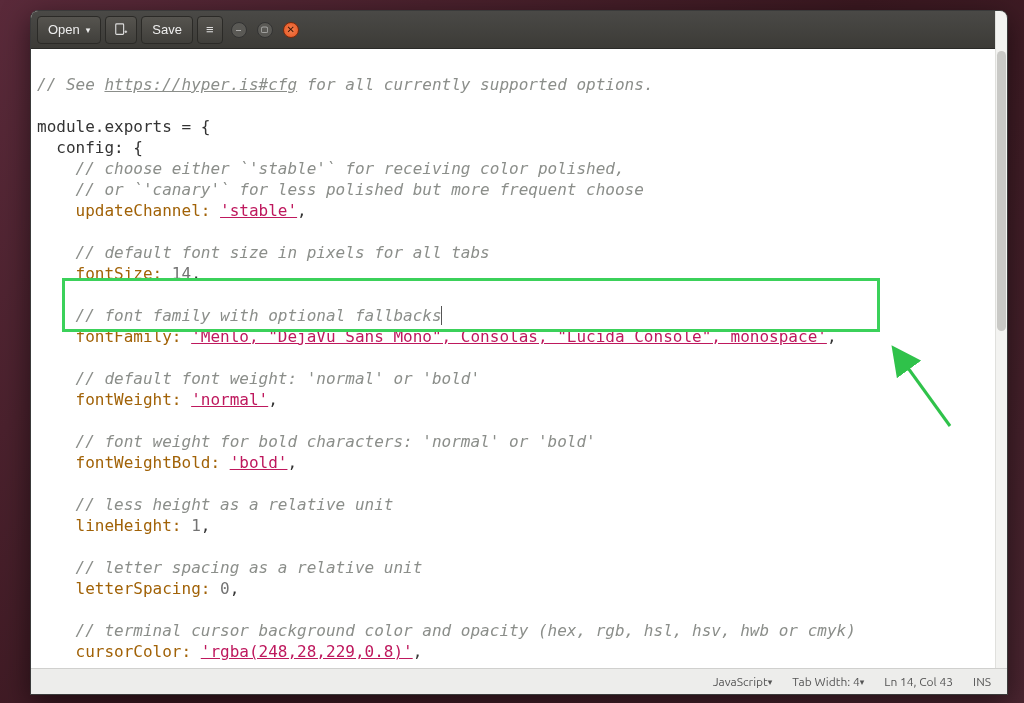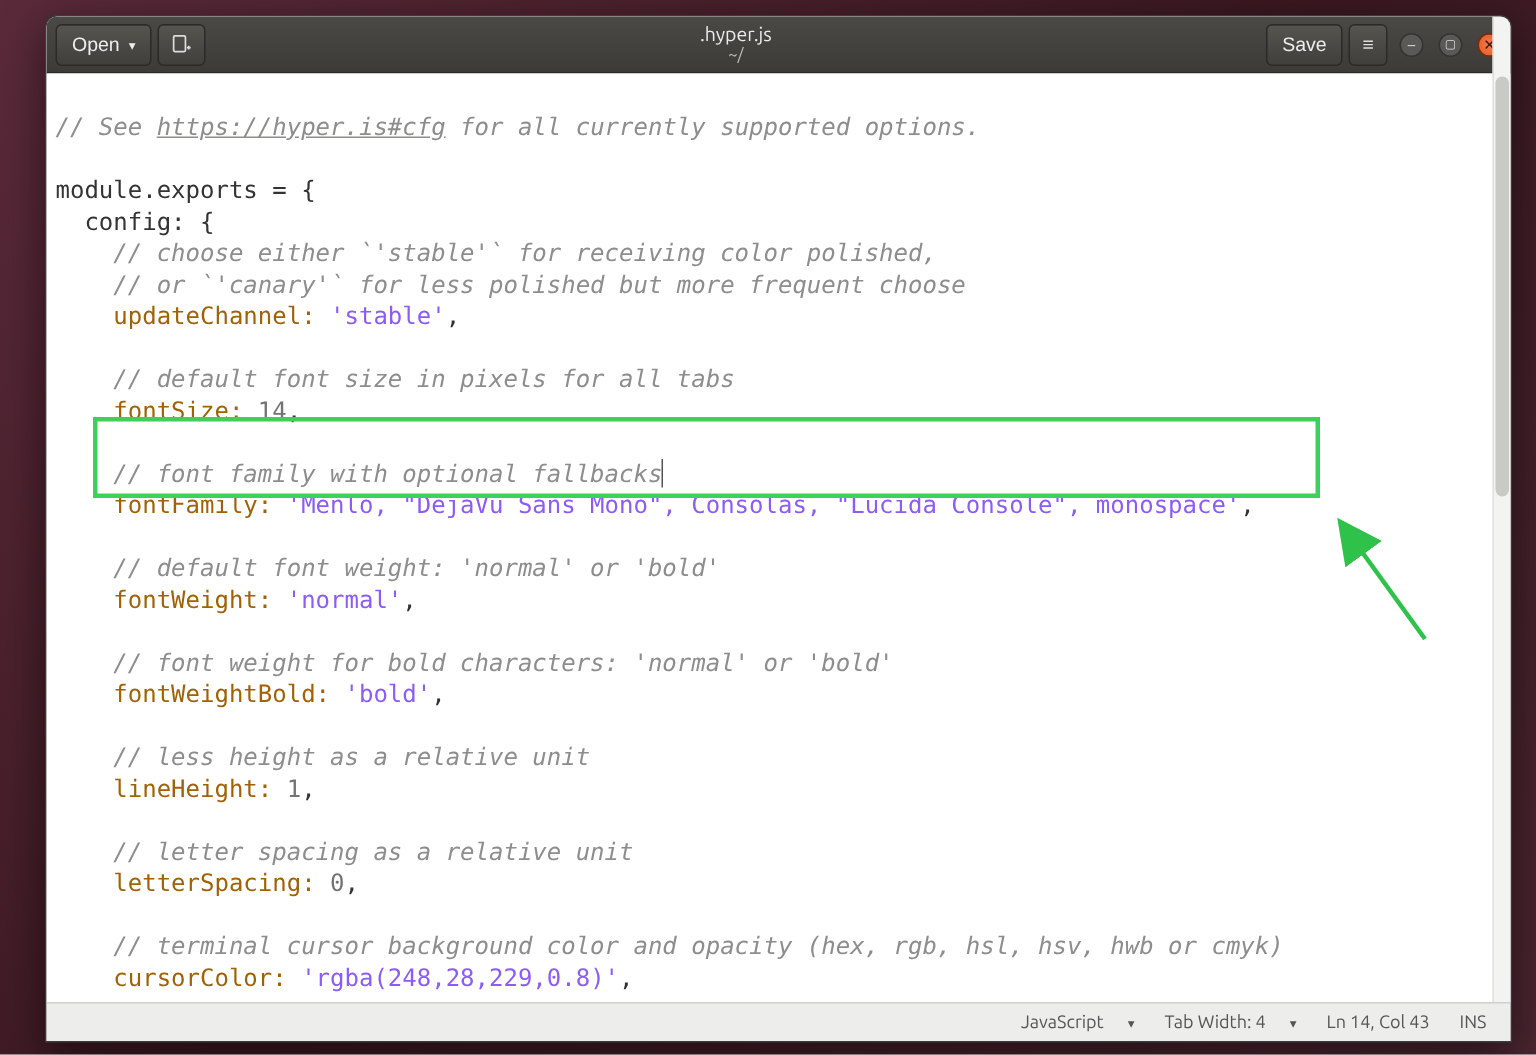--- a/index.html
+++ b/index.html
@@ -37,59 +37,55 @@
   .wc { width: 16px; height: 16px; border-radius: 50%; display: flex; align-items: center; justify-content: center; font-size: 10px; color: #ddd; background: #5a5955; border: 1px solid #333; cursor: pointer; }
   .wc.close { background: radial-gradient(#f08050,#e95420); border-color: #7a2a0d; color: #3a1505; }
   .editor {
     flex: 1; background: #ffffff;
     font-family: "DejaVu Sans Mono","Menlo","Consolas",monospace;
     font-size: 16px; line-height: 21px; color: #333;
     padding: 4px 6px 0 6px; white-space: pre; overflow: hidden; position: relative;
   }
   .comment { color: #8b8e8a; font-style: italic; }
   .key { color: #a16207; }
-  .str { color: #8b5cf6; }
+  .str { color: #be185d; text-decoration: underline; }
   .num { color: #737373; }
   .url { color: #8b8e8a; font-style: italic; text-decoration: underline; }
   .cursor { border-left: 1px solid #555; margin-left: -1px; }
   .highlight-box {
     position: absolute; border: 3px solid #3bd15a; pointer-events: none;
   }
   .arrow { position: absolute; pointer-events: none; }
   .statusbar {
     height: 26px; background: #ededeb; border-top: 1px solid #d0d0ce;
     display: flex; align-items: center; font-size: 12px; color: #555;
     padding: 0 10px; gap: 8px;
   }
   .statusbar .spacer { flex: 1; }
-  .sb-item { display: flex; align-items: center; gap: 16px; padding: 0 6px; cursor: pointer; }
+  .sb-item { display: flex; align-items: center; gap: 0; padding: 0 6px; cursor: pointer; }
   .tri { font-size: 9px; }
   .scrollbar-v { position: absolute; right: 0; top: 0; bottom: 26px; width: 12px; background: #f3f3f1; border-left: 1px solid #e0e0dd; }
   .sb-thumb { position: absolute; left: 1px; right: 1px; top: 40px; height: 280px; background: #c9c9c6; border-radius: 6px; }
 </style>
 </head>
 <body>
 
 <div class="window">
 
   <div class="titlebar">
     <button class="hb-btn">
       <span>Open</span>
       <span class="tri">▾</span>
     </button>
     <button class="hb-btn icon-only">
       <svg width="14" height="14" viewBox="0 0 16 16">
         <rect x="2" y="1" width="9" height="12" rx="1" fill="none" stroke="#ddd" stroke-width="1.3"></rect>
         <path d="M13 7 h3 M14.5 5.5 v3" stroke="#ddd" stroke-width="1.3" fill="none" transform="translate(-1 3)"></path>
       </svg>
     </button>
-    <div class="title-center">
-      <div>.hyper.js</div>
-      <div class="sub">~/</div>
-    </div>
     <button class="hb-btn">
       <span>Save</span>
     </button>
     <button class="hb-btn icon-only" style="margin-left:4px">
       <span style="color:#ddd">≡</span>
     </button>
     <div class="win-controls">
       <div class="wc">
           <span>–</span>
         </div>

